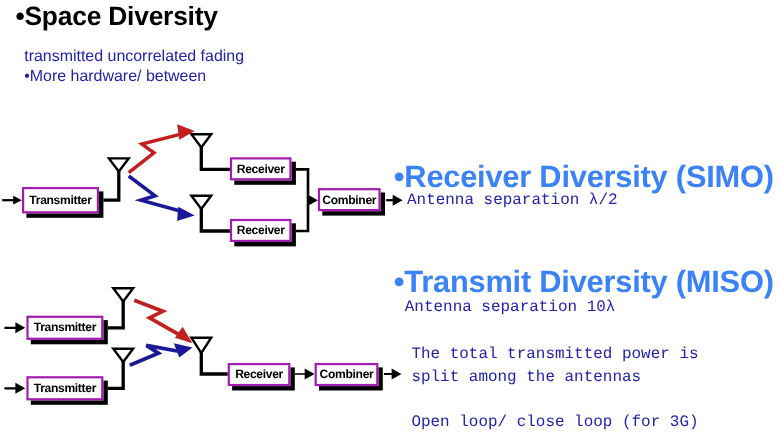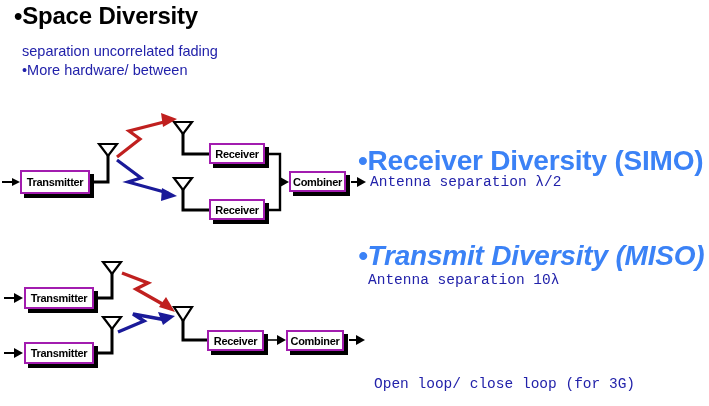--- a/index.html
+++ b/index.html
@@ -41,32 +41,36 @@
   svg.ovl{position:absolute;left:0;top:0;overflow:visible;}
 </style>
 </head>
 <body>
 
 <div id="slide">
 
   <div class="abs title">•Space Diversity</div>
 
   <div class="abs bullets">
-    <div>separation uncorrelated fading</div>
+    <div>transmitted uncorrelated fading</div>
     <div>•More hardware/ between</div>
   </div>
 
   <div class="abs head2" style="left:358px;top:145px;">•Receiver Diversity (SIMO)</div>
   <div class="abs sub" style="left:370px;top:172px;">
     <div>Antenna separation λ/2</div>
   </div>
 
-  <div class="abs head2" style="left:358px;top:240px;font-style:italic;">•Transmit Diversity (MISO)</div>
+  <div class="abs head2" style="left:358px;top:240px;">•Transmit Diversity (MISO)</div>
   <div class="abs sub" style="left:368px;top:270px;">
     <div>Antenna separation 10λ</div>
+  </div>
+  <div class="abs sub" style="left:374px;top:312px;">
+    <div>The total transmitted power is</div>
+    <div>split among the antennas</div>
   </div>
   <div class="abs sub" style="left:374px;top:374px;">
     <div>Open loop/ close loop (for 3G)</div>
   </div>
 
   <div class="abs" style="left:0;top:0;width:355px;height:240px;">
 
     <div class="abs box" style="left:20px;top:170px;width:70px;height:24px;">Transmitter</div>
 
     <div class="abs box" style="left:209px;top:143px;width:56px;height:21px;">Receiver</div>

